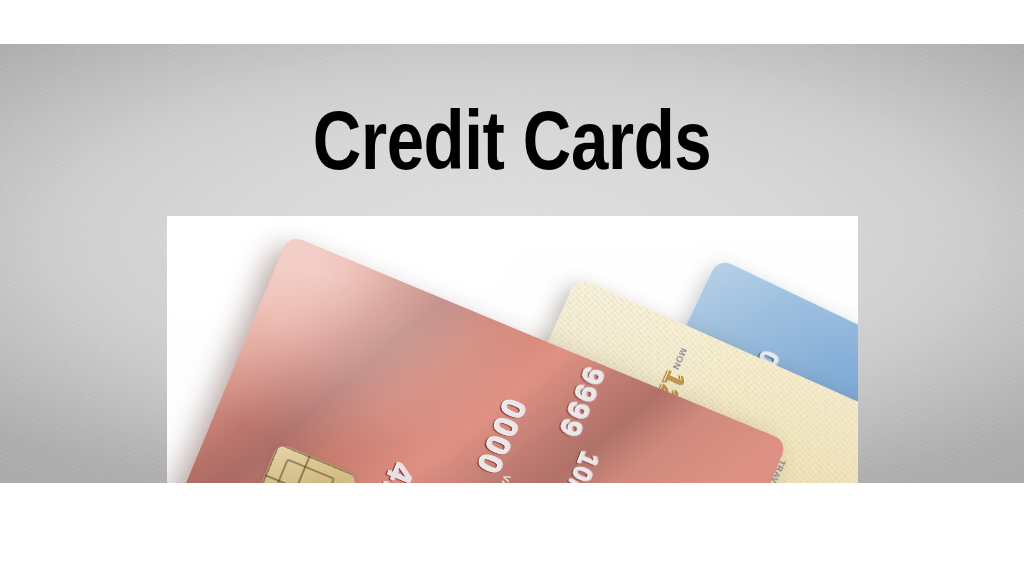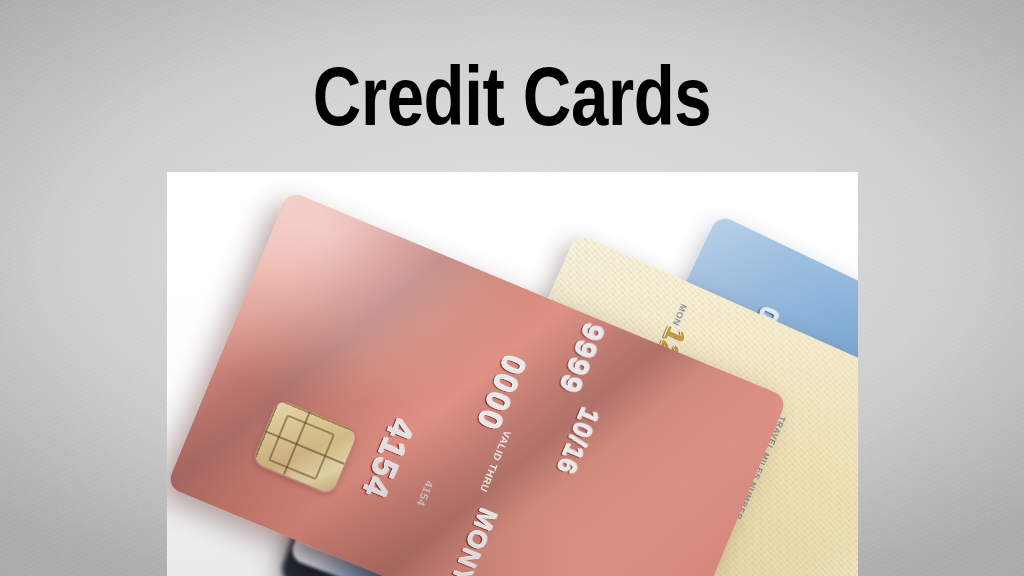--- a/index.html
+++ b/index.html
@@ -7,25 +7,26 @@
     padding: 0;
     width: 1024px;
     height: 576px;
     overflow: hidden;
     font-family: "Liberation Sans", sans-serif;
   }
 
   .slide {
     position: relative;
     width: 1024px;
-    height: 576px;
+    height: 439px;
     background:
       radial-gradient(ellipse 72% 62% at 50% 44%,
         #dedede 0%, #d8d8d8 34%, #cfcfcf 58%, #c2c2c2 78%, #b4b4b4 100%);
     overflow: hidden;
+    margin-top: 44px;
   }
 
   
   .slide-texture {
     position: absolute;
     inset: 0;
     pointer-events: none;
     opacity: .35;
     background-image:
       repeating-linear-gradient(37deg, rgba(255,255,255,.16) 0 1px, rgba(0,0,0,.045) 1px 2px),

